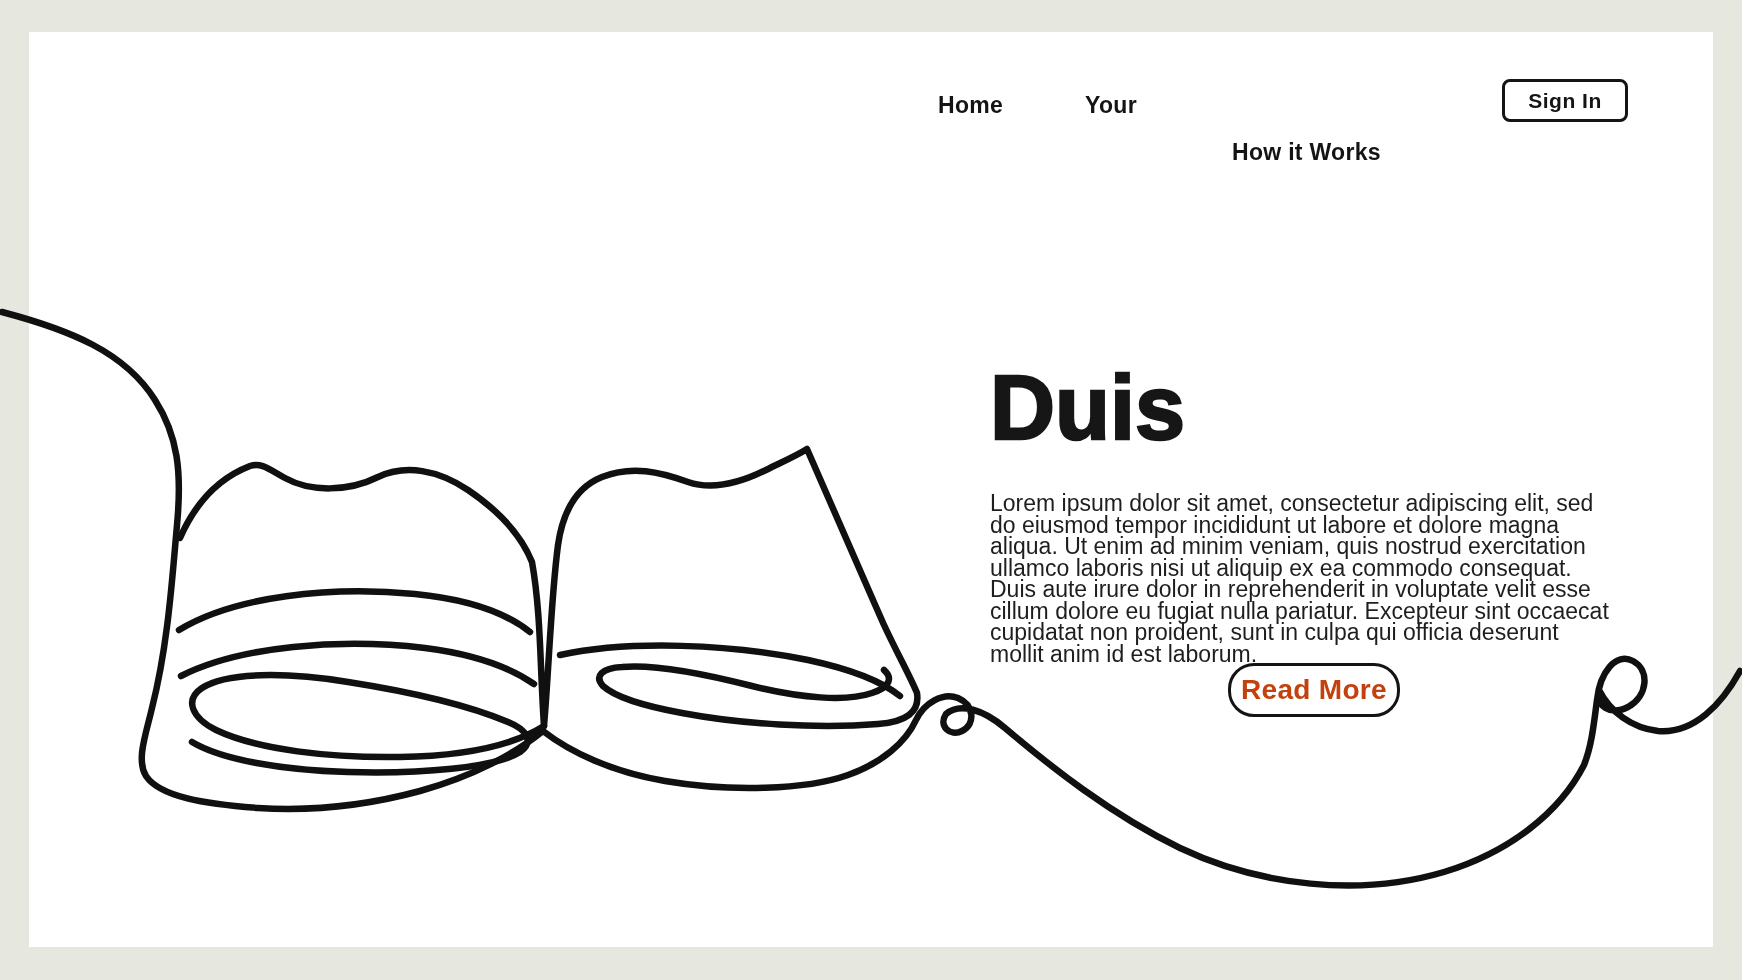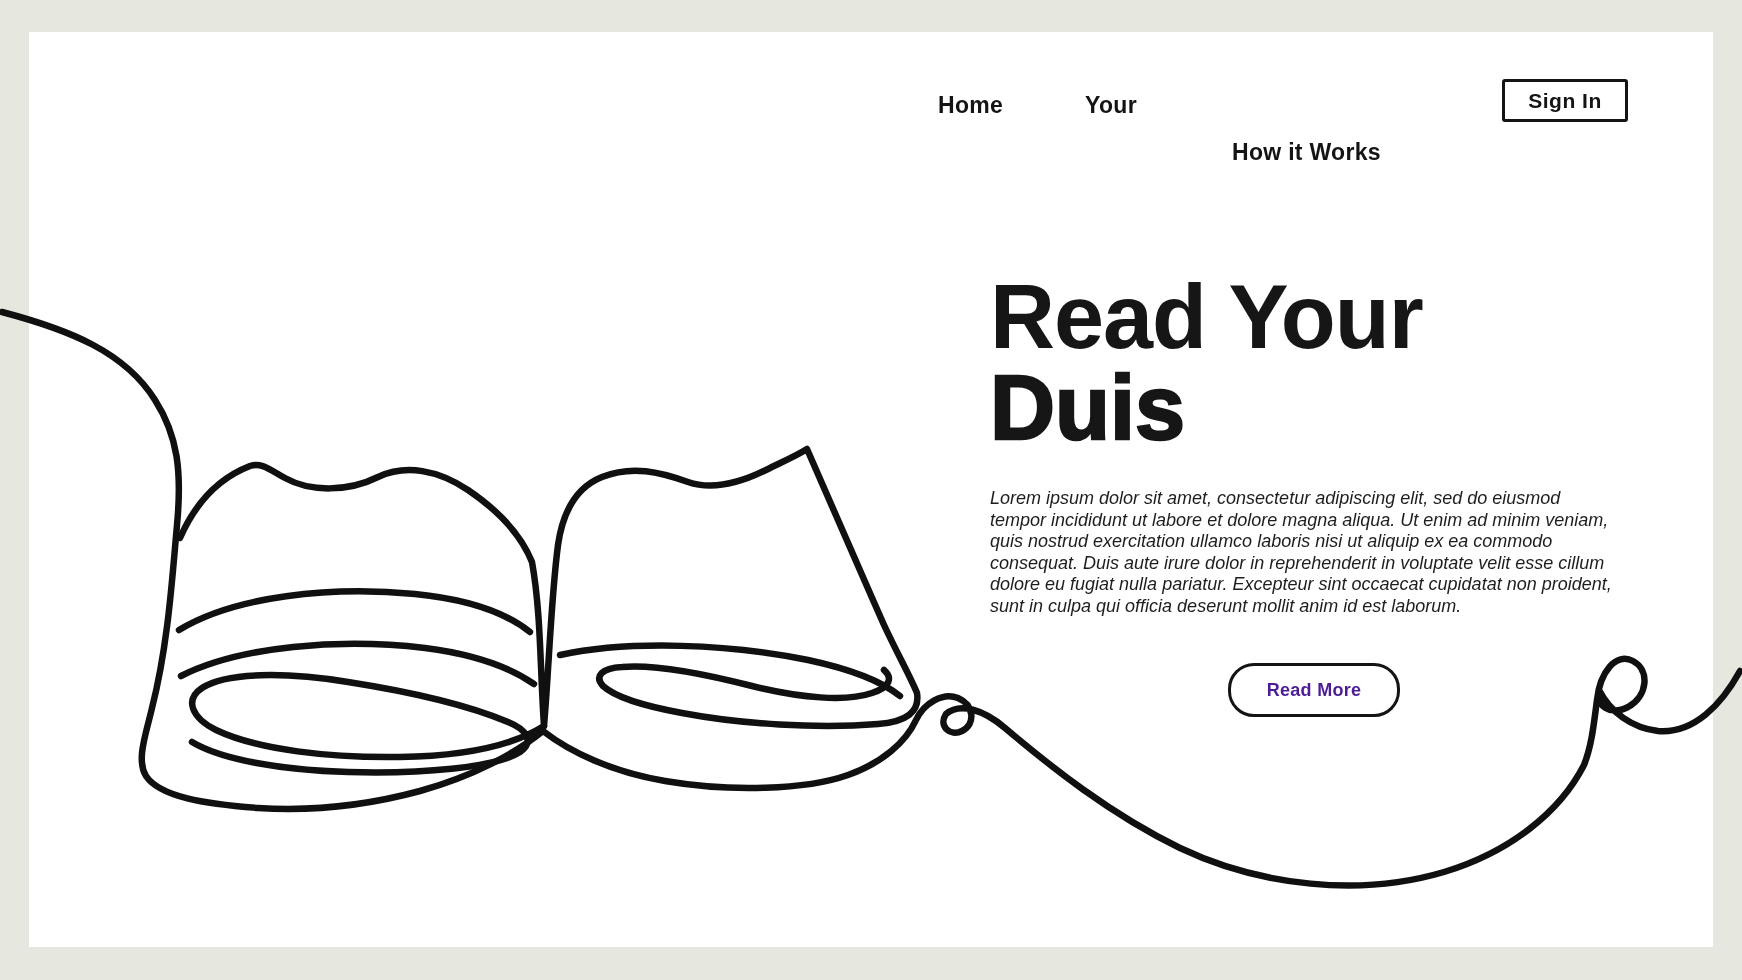--- a/index.html
+++ b/index.html
@@ -17,47 +17,46 @@
   .nav-item{
     position:absolute;top:92px;
     font-size:23px;font-weight:700;color:#141414;letter-spacing:.3px;
     cursor:pointer;white-space:nowrap;
   }
   .nav-home{left:938px;text-align:right;}
   .nav-about{left:1085px;}
   .nav-how{left:1232px;margin-top:47px;}
   .signin-btn{
     position:absolute;left:1502px;top:79px;width:126px;height:43px;
-    background:#fff;border:3px solid #141414;border-radius:3px;
+    background:#fff;border:3px solid #141414;border-radius:8px;
     display:flex;align-items:center;justify-content:center;
     font-size:21px;font-weight:700;color:#141414;letter-spacing:.5px;
     box-sizing:border-box;cursor:pointer;
   }
   
   .hero-title{
     position:absolute;left:990px;top:212px;width:560px;
     font-size:90px;line-height:91px;font-weight:700;color:#161616;
     letter-spacing:-1px;
   }
   .hero-title .line2{
     font-weight:900;
     -webkit-text-stroke:2.5px #161616;
     letter-spacing:0;
   }
   .hero-paragraph{
     position:absolute;left:990px;top:470px;width:625px;
-    font-size:18px;line-height:21.5px;color:#1e1e1e;
+    font-size:23px;line-height:21.5px;color:#1e1e1e;
     font-family:"Liberation Sans", sans-serif;
-    font-style:italic;
   }
   .readmore-btn{
     position:absolute;left:1228px;top:663px;width:172px;height:54px;
     background:#fff;border:3px solid #141414;border-radius:26px;
     display:flex;align-items:center;justify-content:center;
-    font-size:18px;font-weight:700;color:#4c1d95;letter-spacing:.3px;
+    font-size:28px;font-weight:700;color:#c2410c;letter-spacing:.3px;
     box-sizing:border-box;cursor:pointer;
   }
   .line-art{
     position:absolute;left:0;top:0;width:1742px;height:980px;
     pointer-events:none;
   }
 </style>
 </head>
 <body>
 
@@ -144,18 +143,18 @@
 
 <nav>
   <span class="nav-item nav-home">Home</span>
   <span class="nav-item nav-about">Your</span>
   <span class="nav-item nav-how">How it Works</span>
   <button class="signin-btn">Sign In</button>
 </nav>
 
 <main>
   <h1 class="hero-title">
-    <span>Read Your</span><br>
+    <br>
     <span class="line2">Duis</span>
   </h1>
   <p class="hero-paragraph">Lorem ipsum dolor sit amet, consectetur adipiscing elit, sed do eiusmod tempor incididunt ut labore et dolore magna aliqua. Ut enim ad minim veniam, quis nostrud exercitation ullamco laboris nisi ut aliquip ex ea commodo consequat. Duis aute irure dolor in reprehenderit in voluptate velit esse cillum dolore eu fugiat nulla pariatur. Excepteur sint occaecat cupidatat non proident, sunt in culpa qui officia deserunt mollit anim id est laborum.</p>
   <button class="readmore-btn">Read More</button>
 </main>
 
 </body></html>

